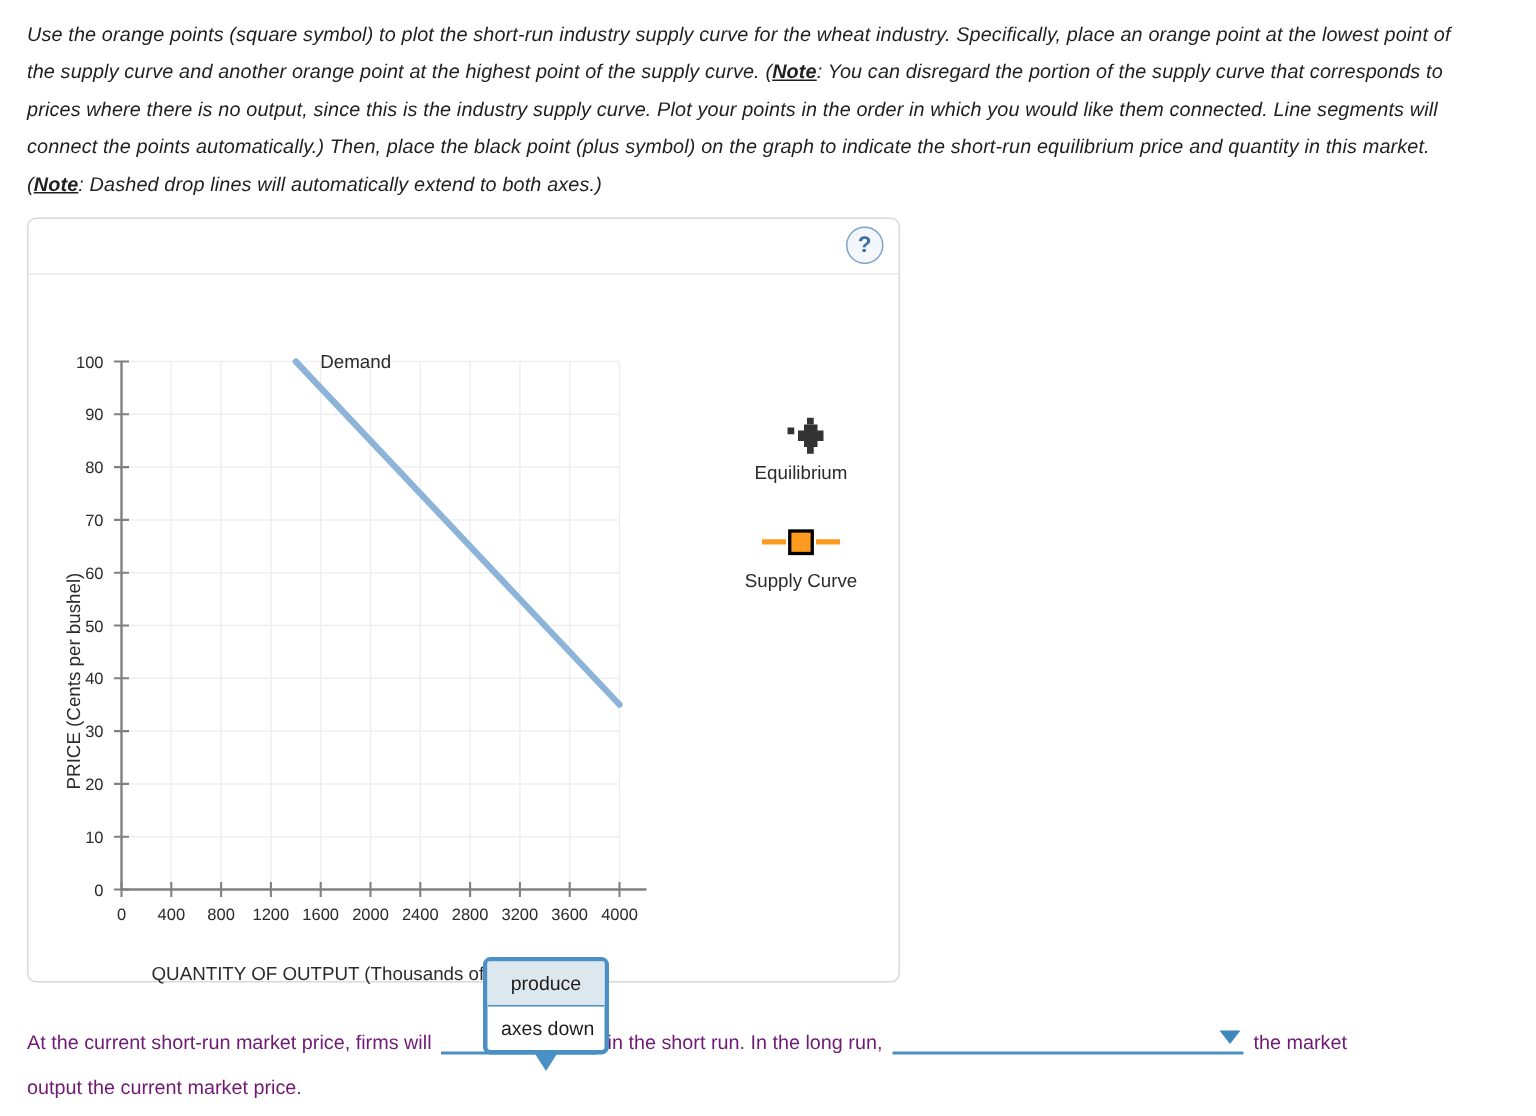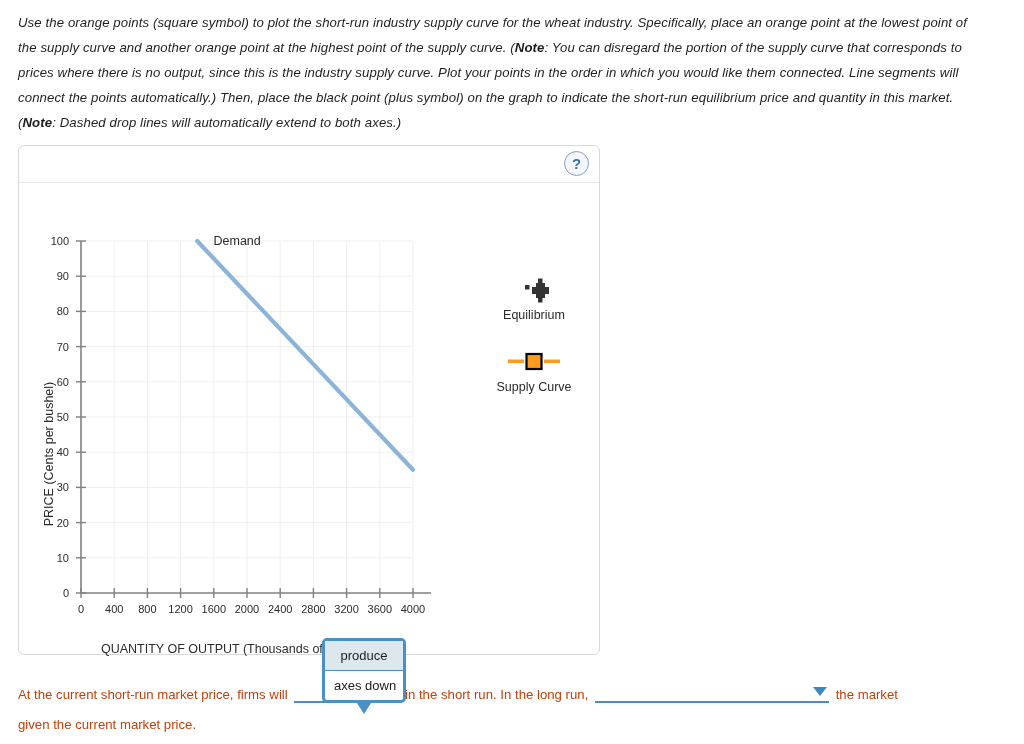--- a/index.html
+++ b/index.html
@@ -21,21 +21,21 @@
     position: absolute;
     left: 18px;
     top: 10px;
     width: 960px;
     font-size: 13.2px;
     font-style: italic;
     line-height: 25px;
     color: #1f1f1f;
     letter-spacing: .1px;
   }
-  #instructions b { font-style: italic; font-weight: bold; }
+  #instructions b { font-style: italic; font-weight: bold; text-decoration: underline; }
 
   
   #graph-panel {
     position: absolute;
     left: 18px;
     top: 145px;
     width: 582px;
     height: 510px;
     border: 1px solid #d9d9d9;
     border-radius: 6px;
@@ -150,21 +150,21 @@
   }
 
   
   #bottom-text {
     position: absolute;
     left: 18px;
     top: 680px;
     width: 990px;
     font-size: 13.2px;
     line-height: 30px;
-    color: #c2410c;
+    color: #701a75;
   }
   .blank-select {
     display: inline-block;
     position: relative;
     border-bottom: 2px solid #4a8fc2;
     height: 19px;
     vertical-align: -4px;
     margin: 0 3px;
     cursor: pointer;
   }
@@ -306,14 +306,14 @@
   <span>At the current short-run market price, firms will</span>
   <span class="blank-select" id="blank-1">
     <span class="sel-caret"></span>
   </span>
   <span>in the short run. In the long run,</span>
   <span class="blank-select" id="blank-2">
     <span class="sel-caret"></span>
   </span>
   <span>the market</span>
   <br>
-  <span>given the current market price.</span>
+  <span>output the current market price.</span>
 </div>
 
 </body></html>

